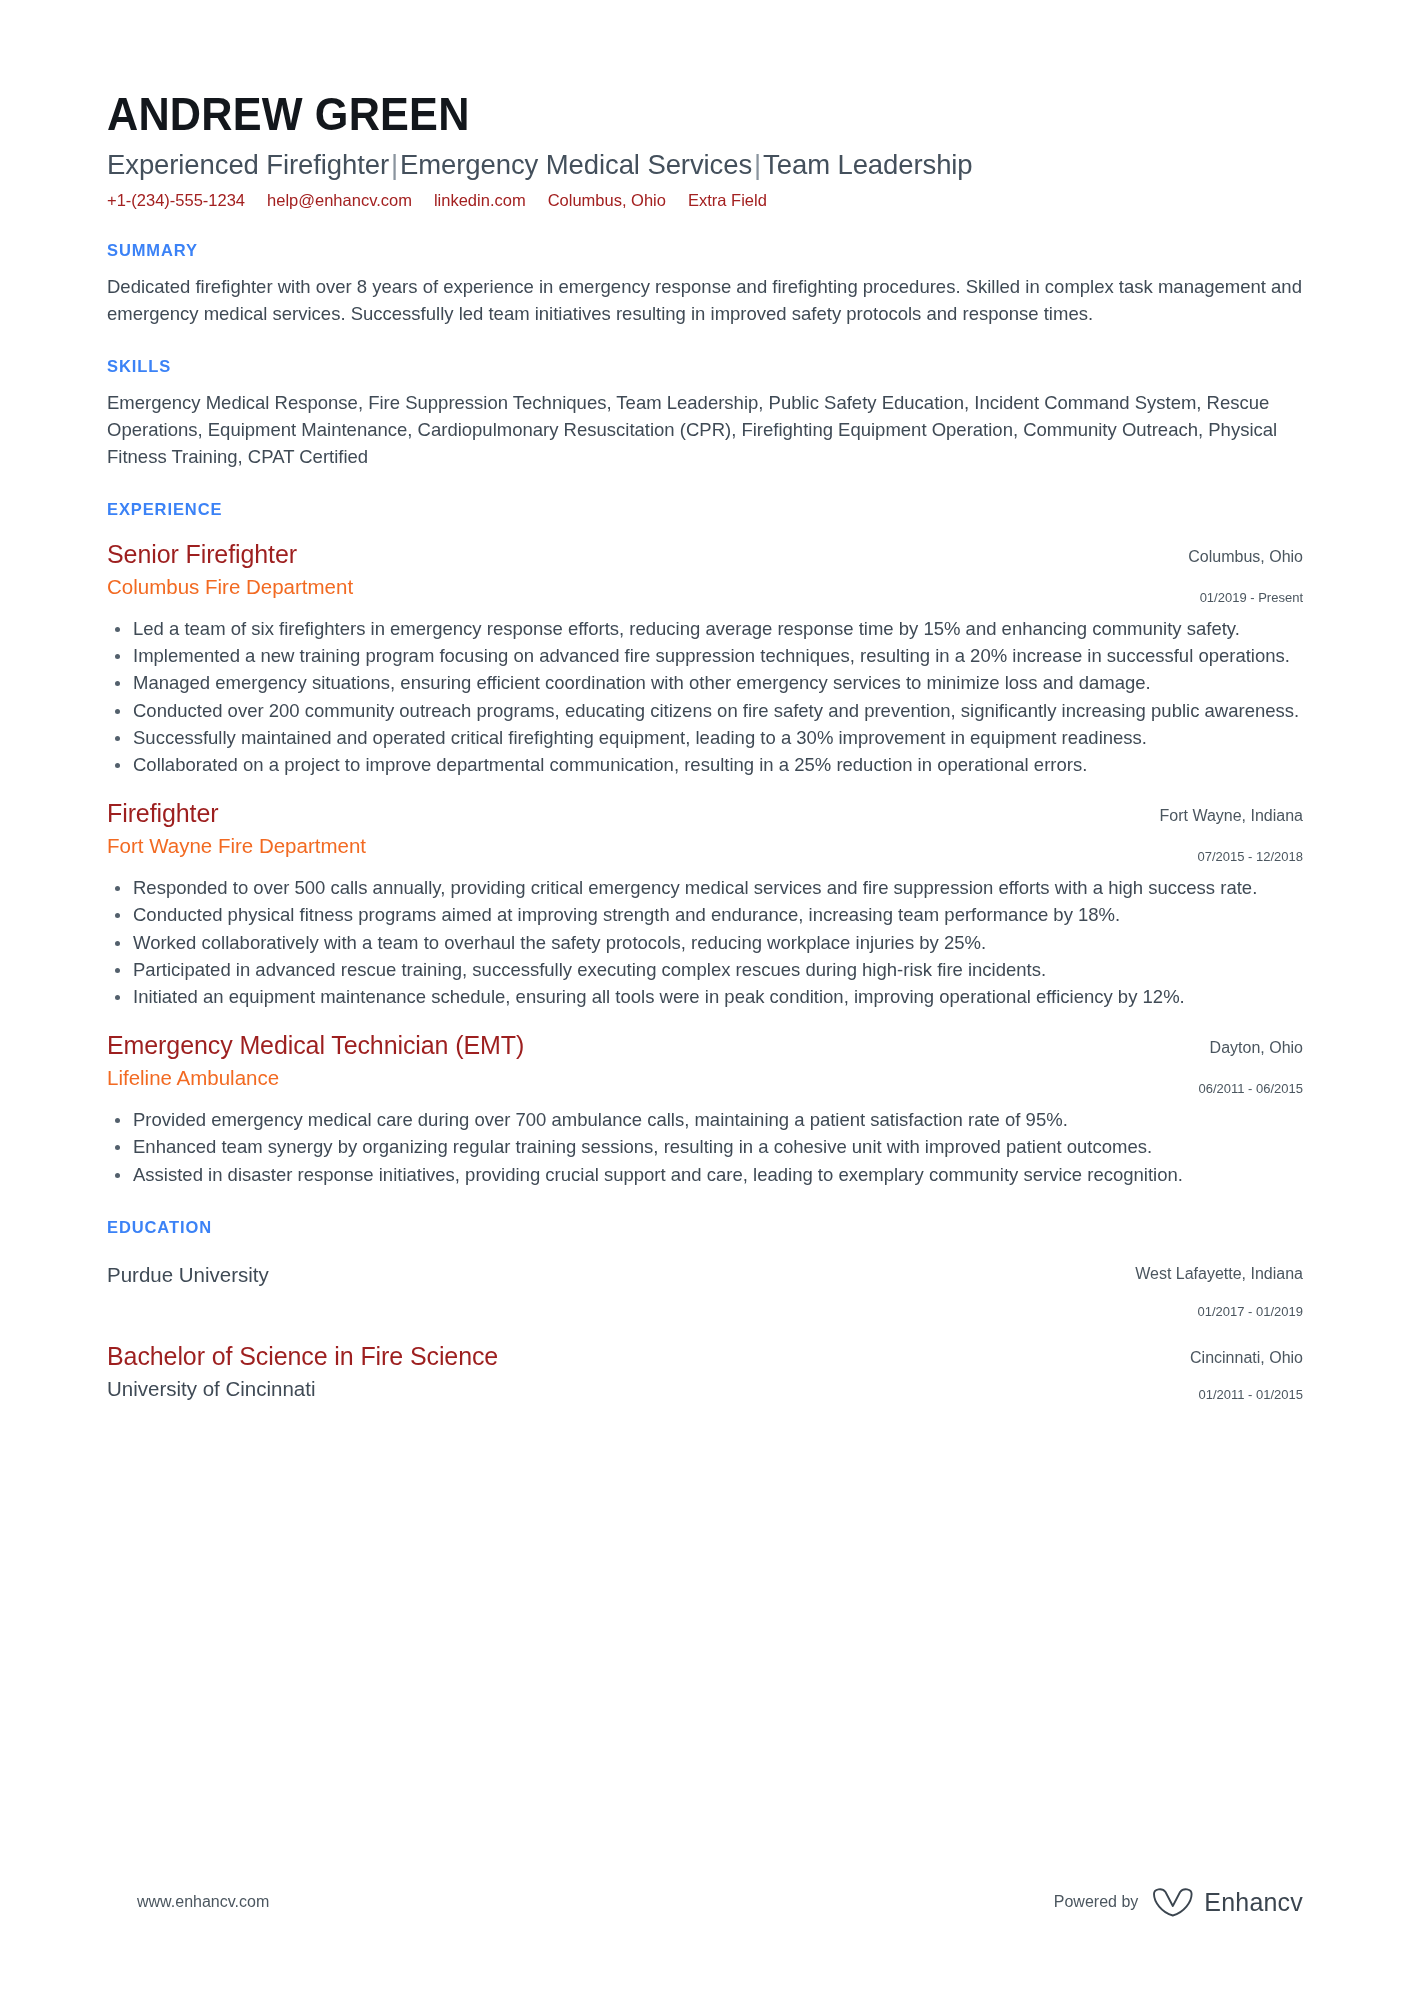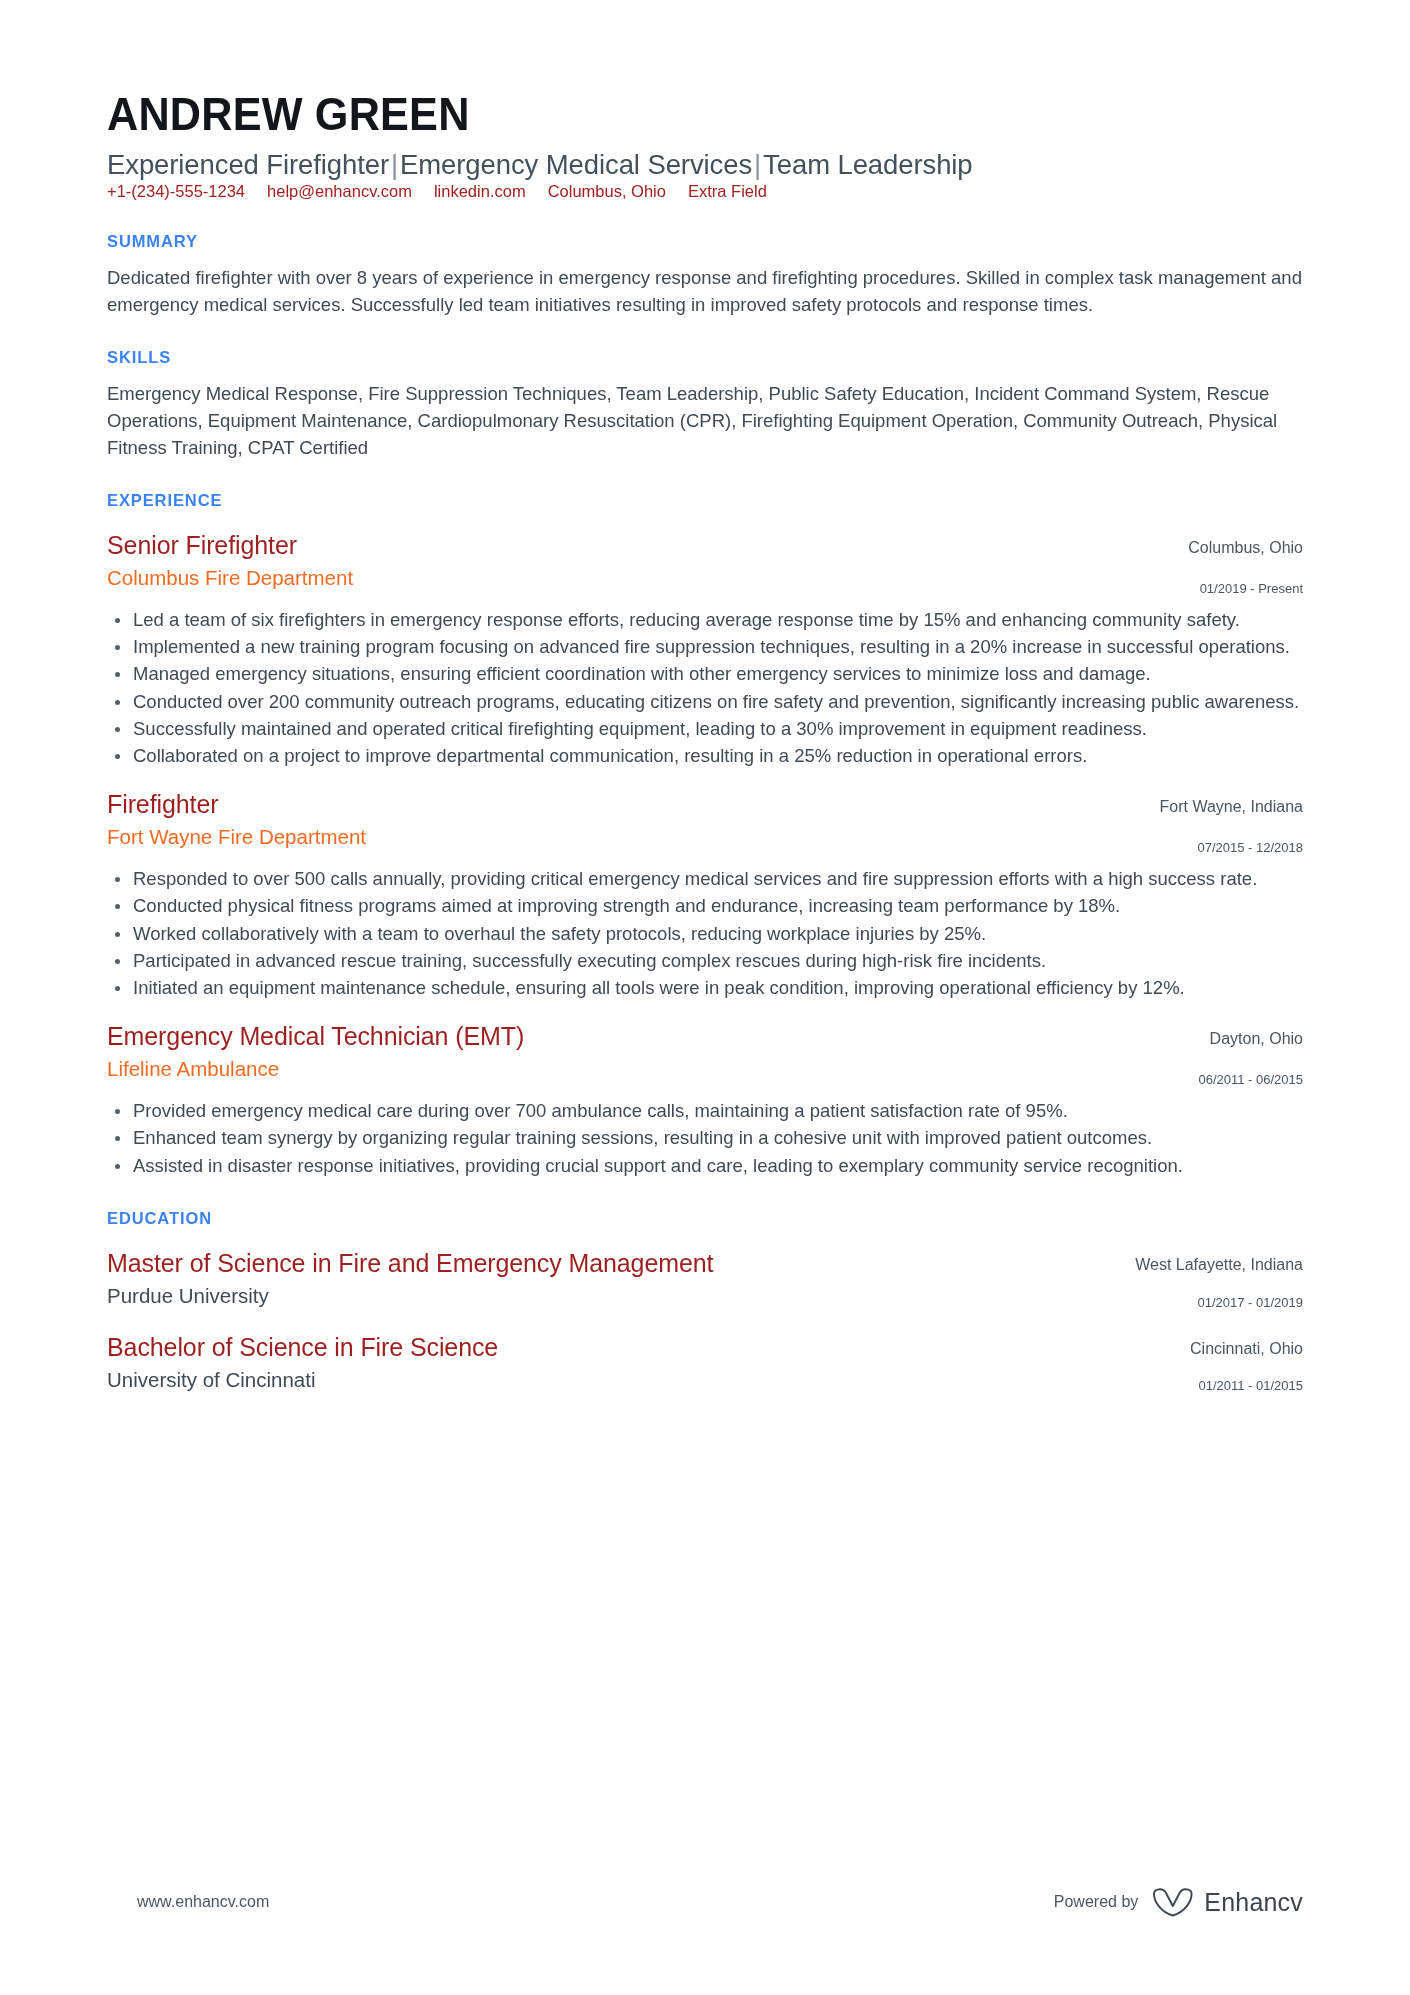--- a/index.html
+++ b/index.html
@@ -48,20 +48,21 @@
     color: #44505c;
     margin: 12px 0 0 0;
     line-height: 1.15;
     letter-spacing: -0.1px;
   }
   .headline .bar {
     color: #8a949e;
     padding: 0 2px;
   }
   .contact-row {
+    margin-top: 9px;
     display: flex;
     flex-wrap: wrap;
     align-items: baseline;
     gap: 0;
     font-size: 16.5px;
     line-height: 1.3;
   }
   .contact-item {
     color: #a32020;
     margin-right: 22px;
@@ -292,21 +293,20 @@
         <li>Enhanced team synergy by organizing regular training sessions, resulting in a cohesive unit with improved patient outcomes.</li>
         <li>Assisted in disaster response initiatives, providing crucial support and care, leading to exemplary community service recognition.</li>
       </ul>
     </div>
 
     <div class="section">
       <div class="section-title">EDUCATION</div>
 
       <div class="entry edu">
         <div class="entry-left">
-          <div class="entry-title">Master of Science in Fire and Emergency Management</div>
           <div class="entry-sub plain">Purdue University</div>
         </div>
         <div class="entry-right">
           <div class="entry-loc">West Lafayette, Indiana</div>
           <div class="entry-date">01/2017 - 01/2019</div>
         </div>
       </div>
 
       <div class="entry edu">
         <div class="entry-left">

